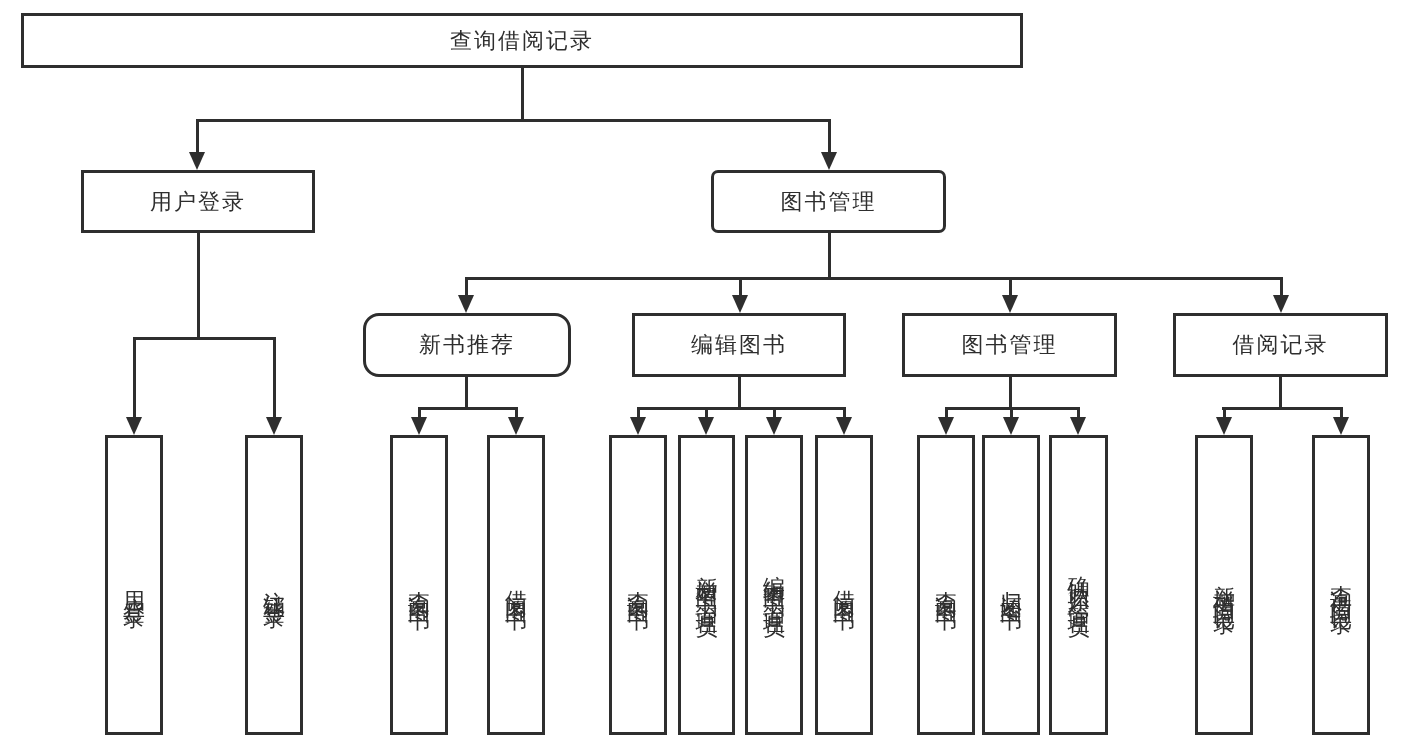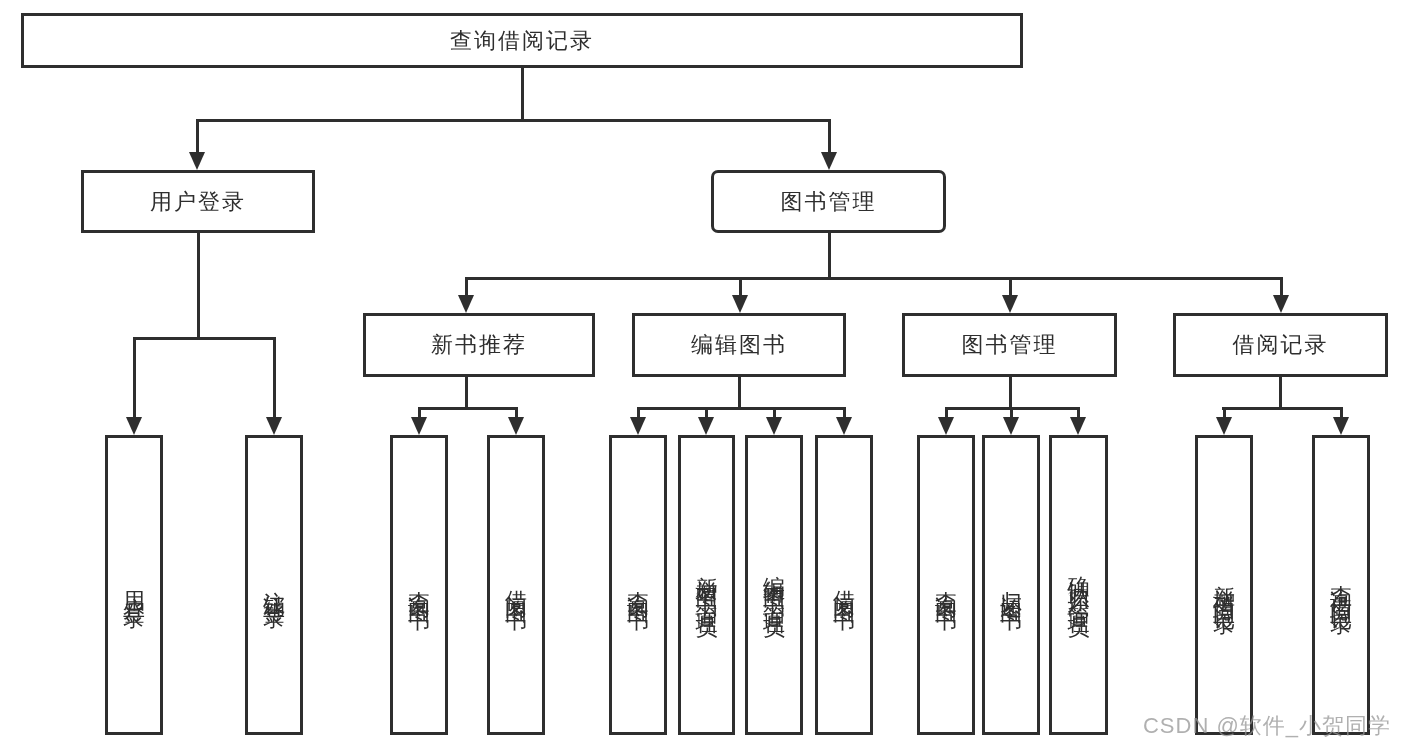--- a/index.html
+++ b/index.html
@@ -29,21 +29,21 @@
 </head>
 <body>
 
 <div id="canvas">
 
   <div class="box" style="left:21px;top:13px;width:1002px;height:55px;">查询借阅记录</div>
 
   <div class="box" style="left:81px;top:170px;width:234px;height:63px;">用户登录</div>
   <div class="box" style="left:711px;top:170px;width:235px;height:63px;border-radius:7px;">图书管理</div>
 
-  <div class="box" style="left:363px;top:313px;width:232px;height:64px;">新书推荐</div>
+  <div class="box" style="left:363px;top:313px;width:208px;height:64px;border-radius:16px;">新书推荐</div>
   <div class="box" style="left:632px;top:313px;width:214px;height:64px;">编辑图书</div>
   <div class="box" style="left:902px;top:313px;width:215px;height:64px;">图书管理</div>
   <div class="box" style="left:1173px;top:313px;width:215px;height:64px;text-align:center;">借阅记录</div>
 
   <div class="box v" style="left:105px;top:435px;width:58px;height:300px;">用户登录</div>
   <div class="box v" style="left:245px;top:435px;width:58px;height:300px;">注销登录</div>
 
   <div class="box v" style="left:390px;top:435px;width:58px;height:300px;">查询图书</div>
   <div class="box v" style="left:487px;top:435px;width:58px;height:300px;">借阅图书</div>
 
@@ -114,15 +114,14 @@
   <div class="arrow" style="left:630px;top:417px;"></div>
   <div class="arrow" style="left:698px;top:417px;"></div>
   <div class="arrow" style="left:766px;top:417px;"></div>
   <div class="arrow" style="left:836px;top:417px;"></div>
   <div class="arrow" style="left:938px;top:417px;"></div>
   <div class="arrow" style="left:1003px;top:417px;"></div>
   <div class="arrow" style="left:1070px;top:417px;"></div>
   <div class="arrow" style="left:1216px;top:417px;"></div>
   <div class="arrow" style="left:1333px;top:417px;"></div>
 
-  <div class="watermark">CSDN @软件_小贺同学</div>
 
 </div>
 
 </body></html>

